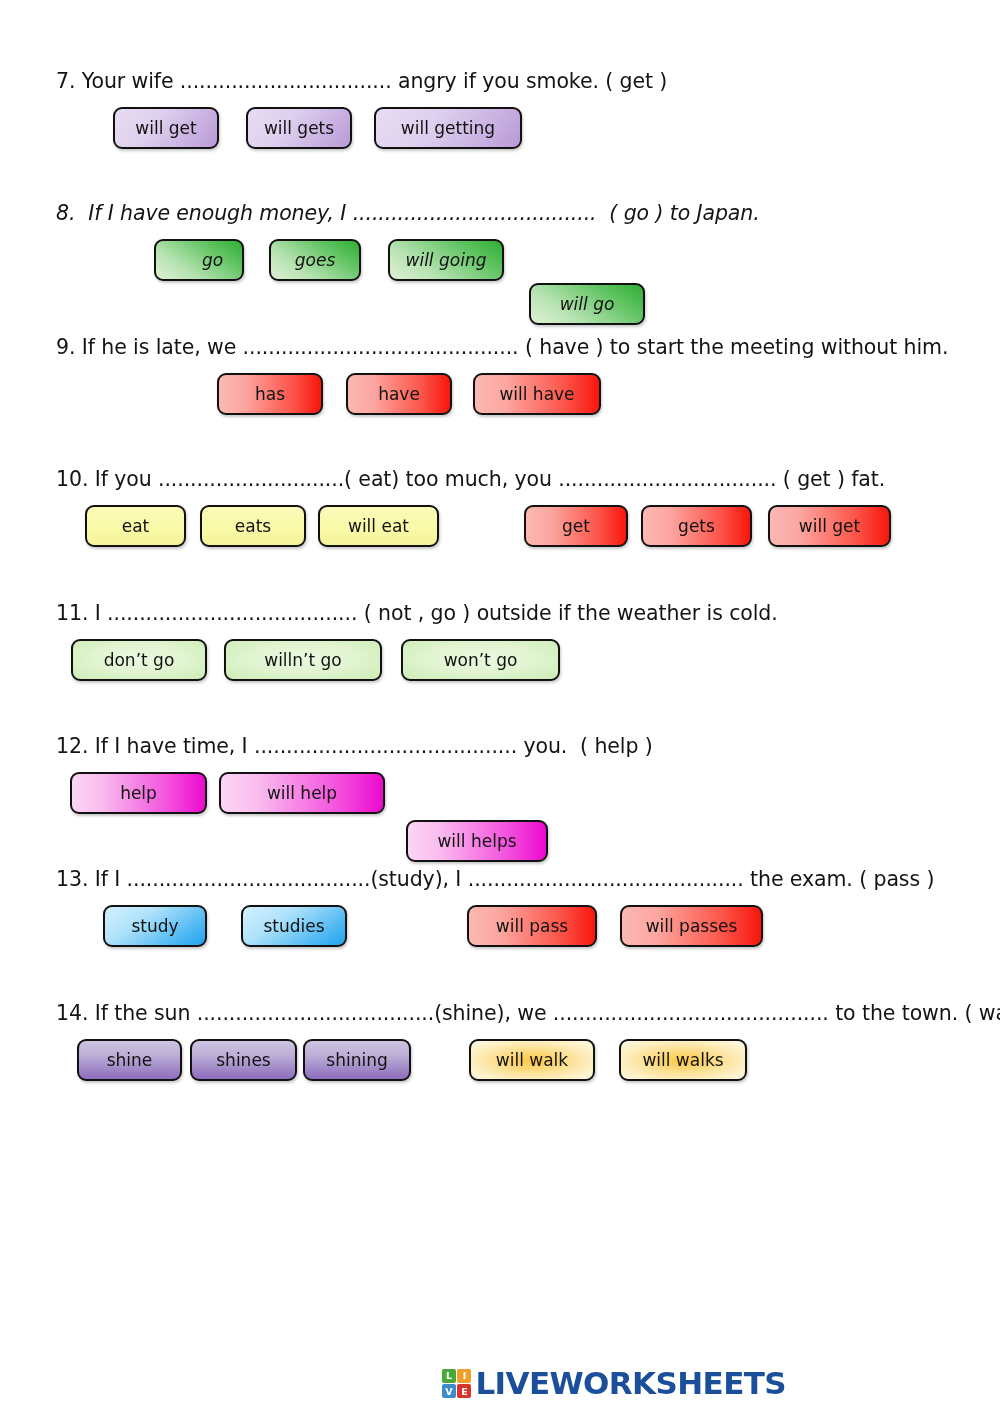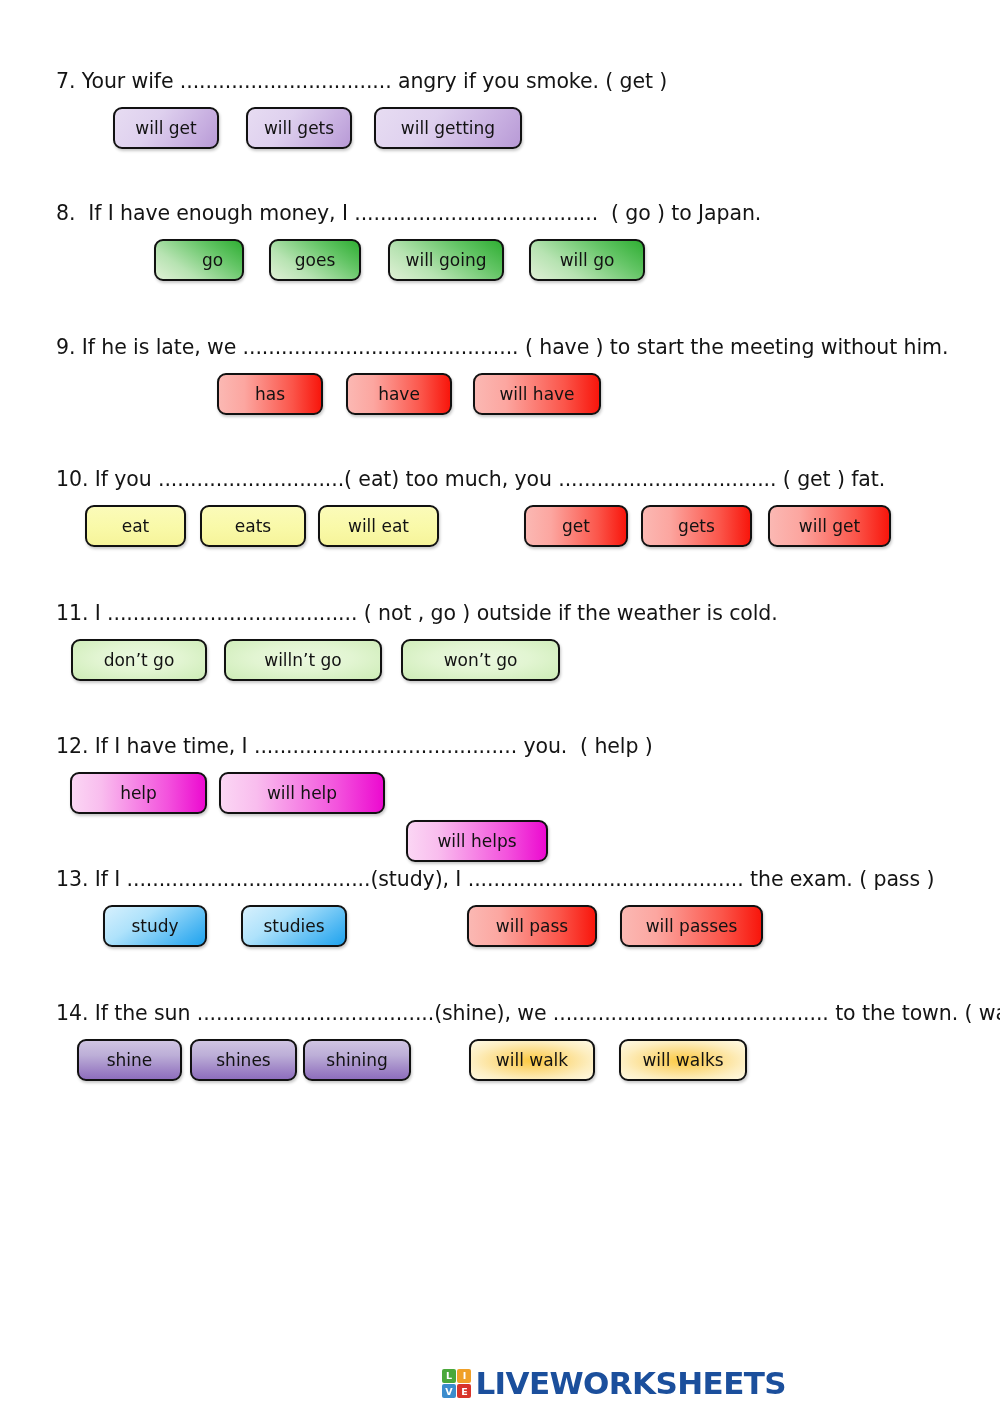--- a/index.html
+++ b/index.html
@@ -135,27 +135,27 @@
 <div class="sheet">
   <div id="questions-root">
       <div class="question-block" style="top: 70px;">
         <div class="q-text">7. Your wife ................................. angry if you smoke. ( get )</div>
         <div class="opt-row">
           <div class="opt theme-purple" style="left: 113px; width: 106px;">will get</div>
           <div class="opt theme-purple" style="left: 246px; width: 106px;">will gets</div>
           <div class="opt theme-purple" style="left: 374px; width: 148px;">will getting</div>
         </div>
       </div>
-      <div class="question-block" style="top: 202px;">
+      <div class="question-block" style="top: 202px; font-style: italic;">
         <div class="q-text">8.  If I have enough money, I ......................................  ( go ) to Japan.</div>
         <div class="opt-row">
           <div class="opt theme-green" style="left: 154px; width: 90px; padding-left: 37px;">go</div>
           <div class="opt theme-green" style="left: 269px; width: 92px;">goes</div>
           <div class="opt theme-green" style="left: 388px; width: 116px;">will going</div>
-          <div class="opt theme-green" style="left: 529px; width: 116px;">will go</div>
+          <div class="opt theme-green" style="left: 529px; width: 116px; margin-top: 44px;">will go</div>
         </div>
       </div>
       <div class="question-block" style="top: 336px;">
         <div class="q-text">9. If he is late, we ........................................... ( have ) to start the meeting without him.</div>
         <div class="opt-row">
           <div class="opt theme-red" style="left: 217px; width: 106px;">has</div>
           <div class="opt theme-red" style="left: 346px; width: 106px;">have</div>
           <div class="opt theme-red" style="left: 473px; width: 128px;">will have</div>
         </div>
       </div>

